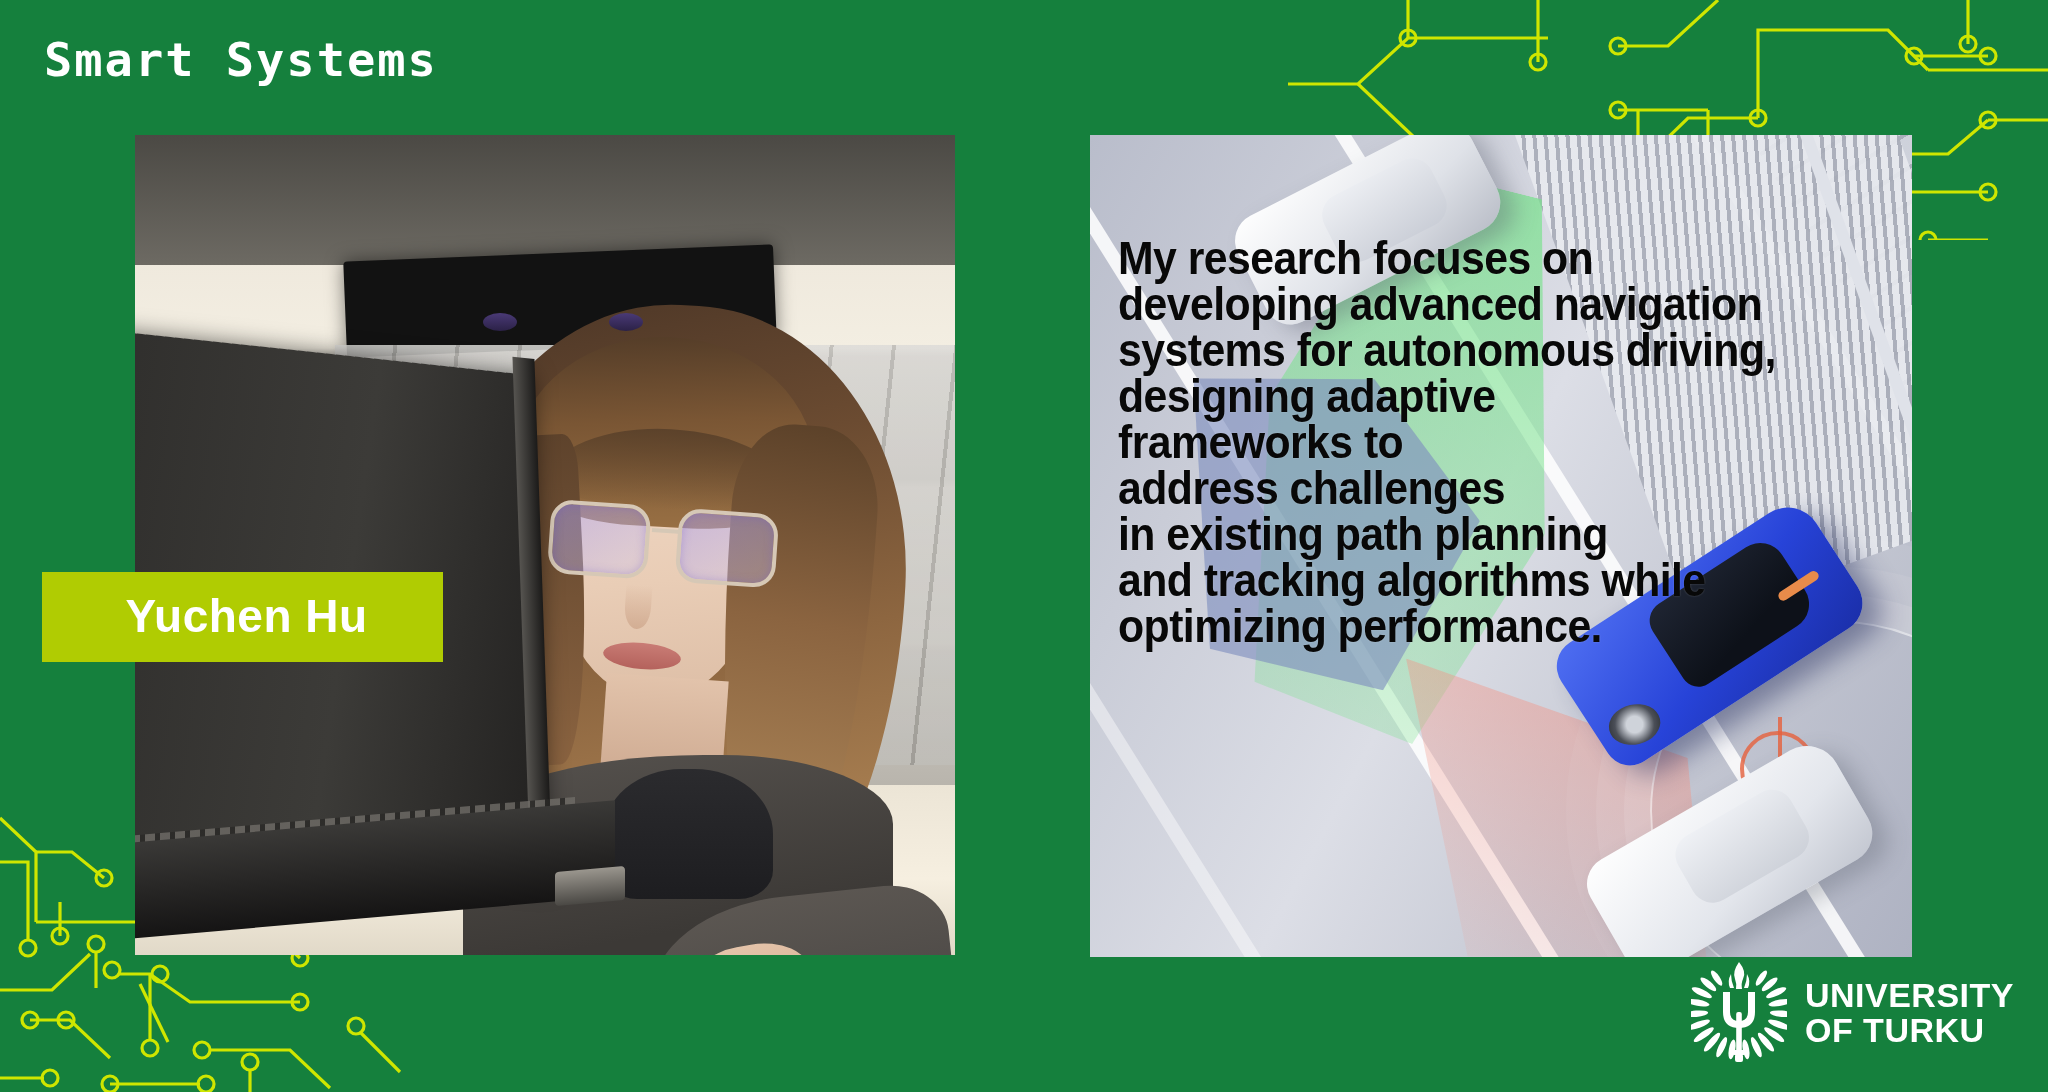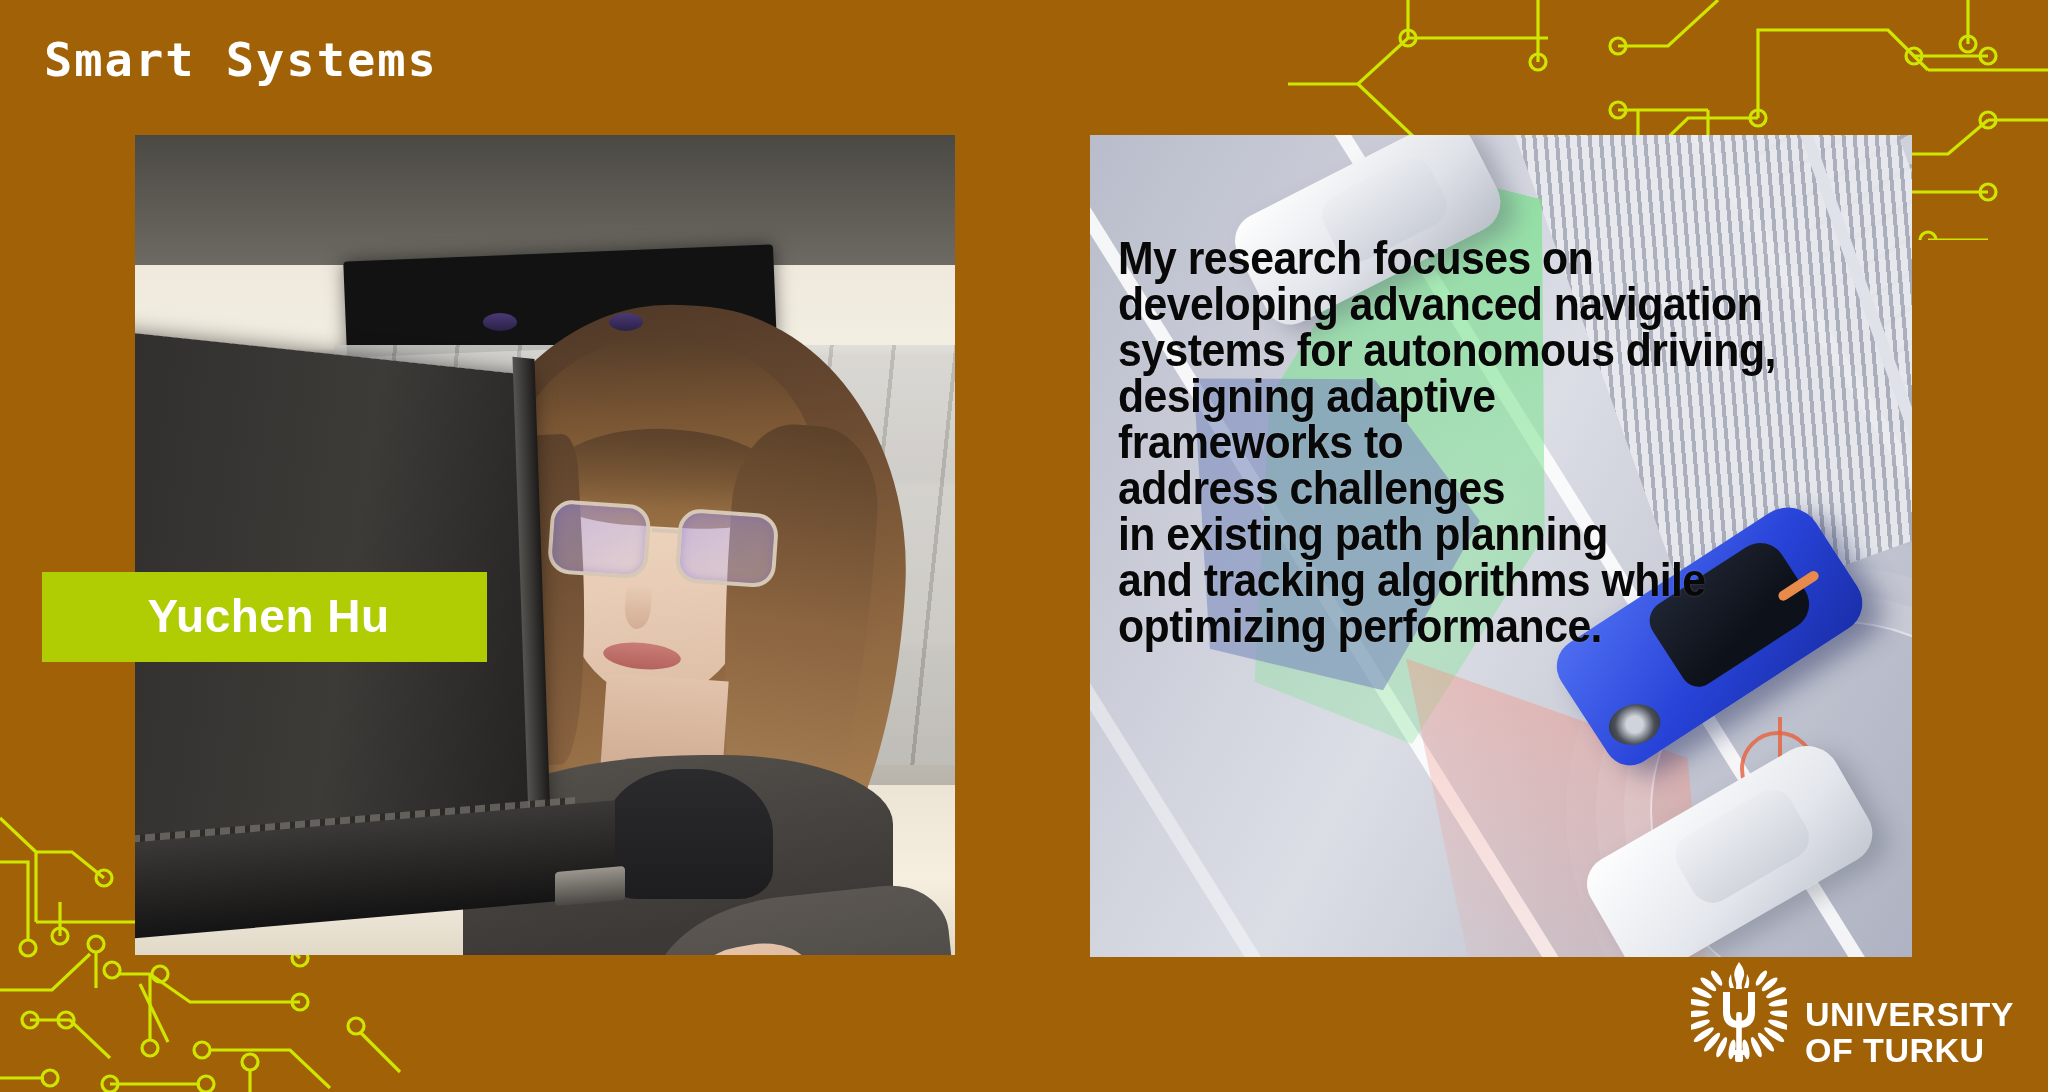--- a/index.html
+++ b/index.html
@@ -3,21 +3,21 @@
 <meta charset="utf-8">
 <style>
   * { margin:0; padding:0; box-sizing:border-box; }
   html,body{
     width:2048px; height:1092px; overflow:hidden;
     background:#000;
     font-family:"Liberation Sans", sans-serif;
   }
   #slide{
     position:relative; width:2048px; height:1092px;
-    background:#a16207; overflow:hidden;
+    background:#15803d; overflow:hidden;
   }
 
   
   .circuit{ position:absolute; pointer-events:none; }
   #circuit-tr{ top:0; right:0; width:760px; height:240px; }
   #circuit-bl{ left:0; bottom:0; width:420px; height:300px; }
 
   
   #page-title{
     position:absolute; left:44px; top:32px;
@@ -183,21 +183,21 @@
   }
   .laptop-port{
     position:absolute; left:420px; bottom:52px; width:70px; height:34px;
     background:linear-gradient(180deg,#9a968e,#4a4844); border-radius:4px;
     transform:skewY(-5deg);
   }
 
   
   #name-badge{
     position:absolute; left:42px; top:572px;
-    width:445px; padding:20px 0 22px 8px;
+    width:401px; padding:20px 0 22px 8px;
     background:#b0cc02;
     text-align:center;
     z-index:6;
   }
   #badge-name{
     font-size:46px; font-weight:700; color:#ffffff; line-height:1.05;
     letter-spacing:.5px;
   }
   #badge-role{
     margin-top:6px;
@@ -322,21 +322,21 @@
     letter-spacing:-.6px;
     white-space:pre-line;
     transform:scaleX(.93);
     transform-origin:left top;
     text-shadow:0 0 2px rgba(255,255,255,.25);
   }
 
   
   #uni-logo{
     position:absolute; right:34px; bottom:24px;
-    display:flex; align-items:flex-end; gap:18px;margin-top:28px;
+    display:flex; align-items:center; gap:18px;margin-top:28px;
   }
   #uni-wordmark{
     color:#fff; font-weight:700; font-size:34px; line-height:1.04;
     letter-spacing:.5px;
   }
 </style>
 </head>
 <body>
 
 <div id="slide">

